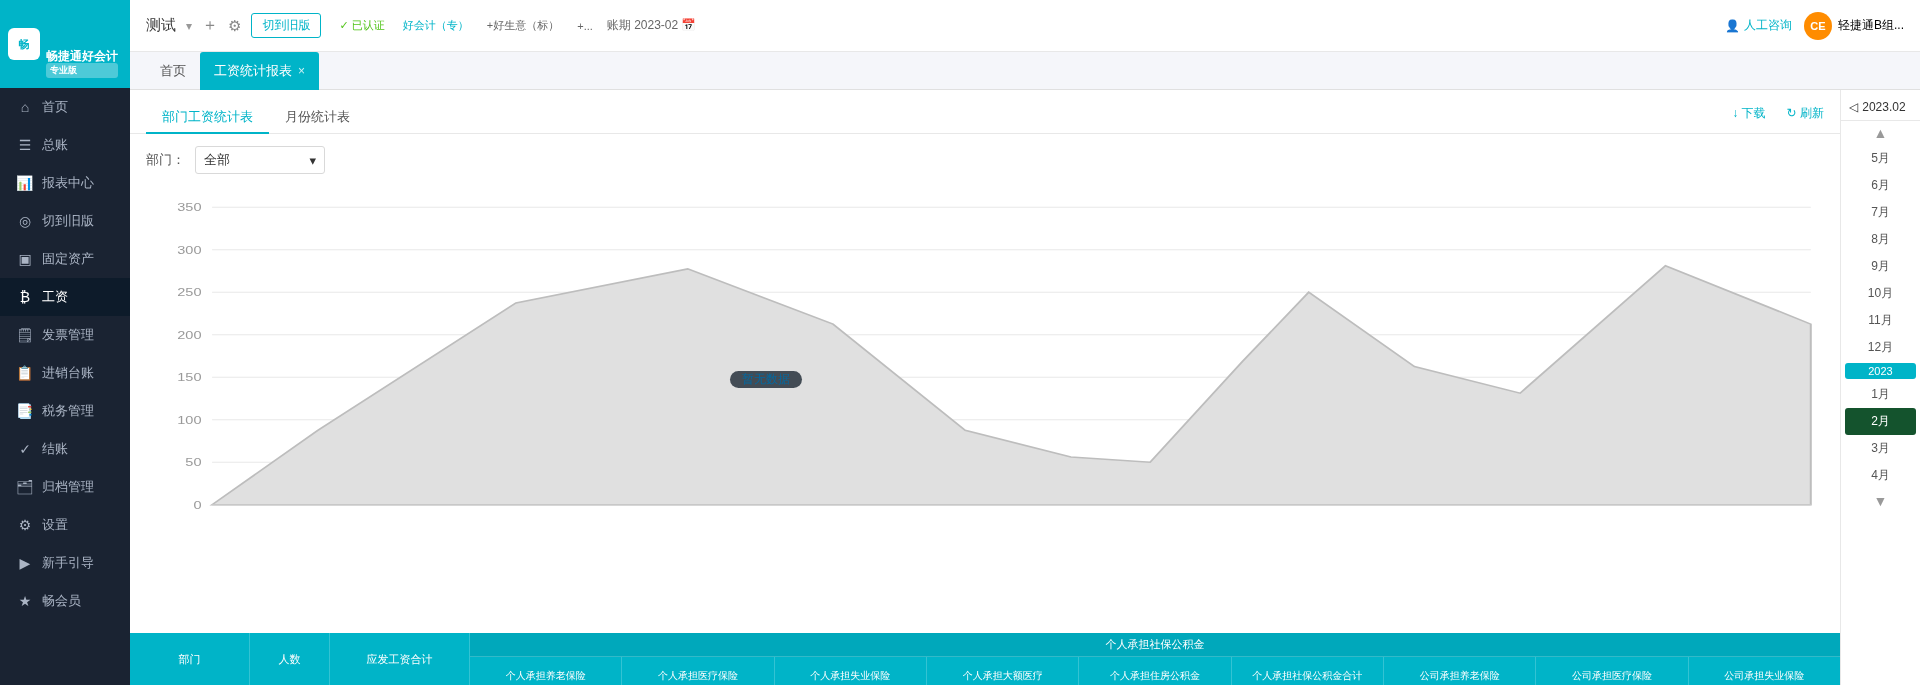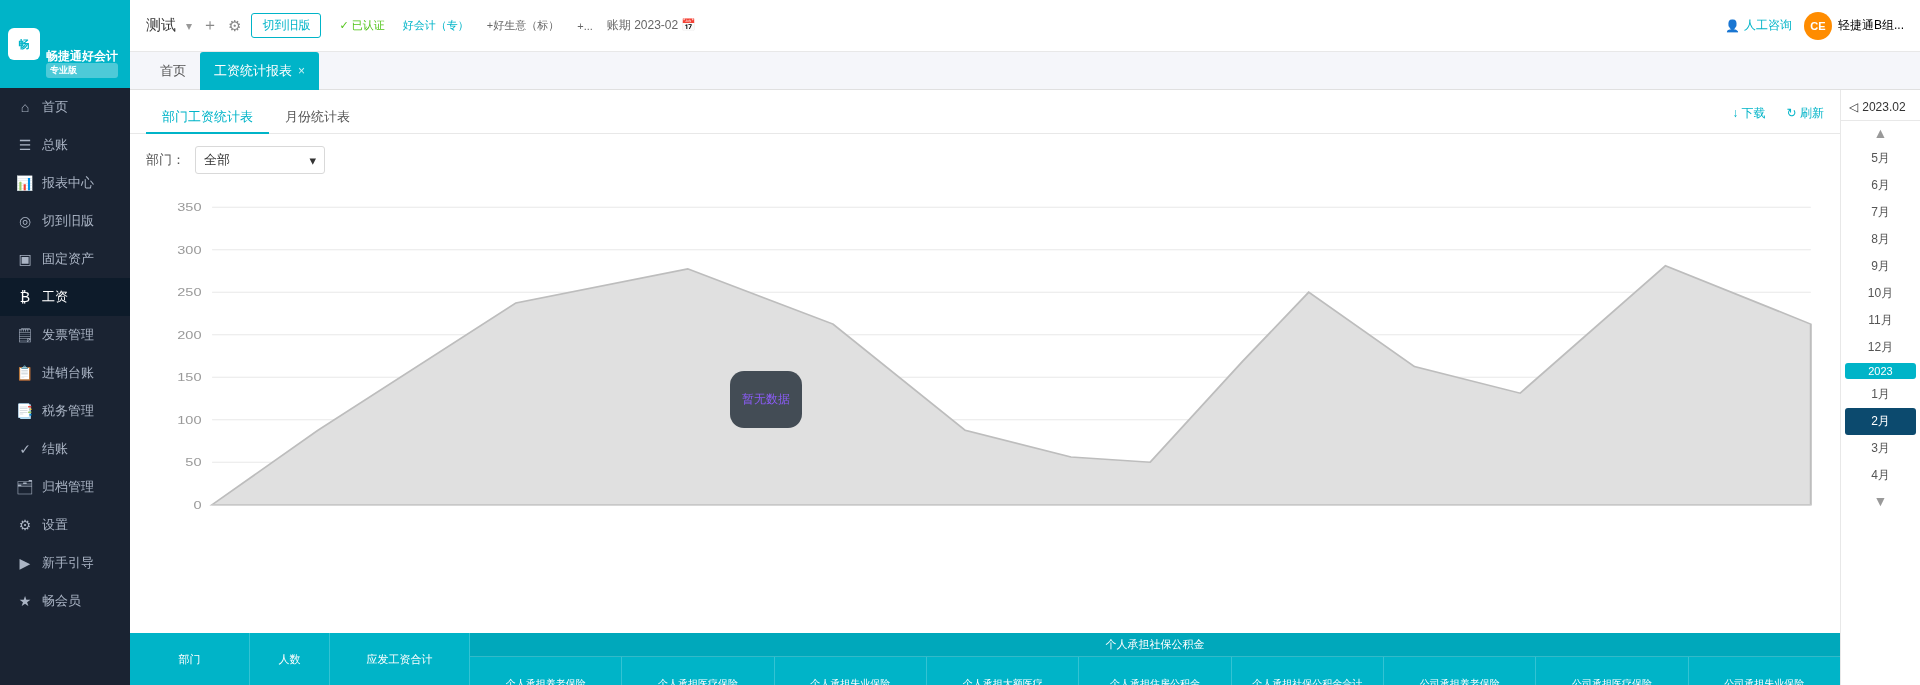--- a/index.html
+++ b/index.html
@@ -214,21 +214,21 @@
       margin-top: auto;
     }
     .th-cell {
       display: flex;
       align-items: center;
       justify-content: center;
       color: white;
       font-size: 11px;
       border-right: 1px solid rgba(255,255,255,0.2);
       text-align: center;
-      padding: 20px 2px;
+      padding: 12px 2px;
       flex: 1;
     }
     .th-cell.wide { flex: 2; }
     .th-group {
       display: flex;
       flex-direction: column;
       flex: 5;
       justify-content: space-between;
     }
     .th-group-header {
@@ -274,41 +274,41 @@
       font-size: 14px;
     }
     .rp-month-item {
       padding: 5px 8px;
       font-size: 12px;
       color: #555;
       cursor: pointer;
       text-align: center;
     }
     .rp-month-item.active {
-      background: #0c4a6e;
+      background: #14532d;
       color: white;
       border-radius: 3px;
       margin: 0 4px;
     }
     .rp-year-badge {
       background: #00b4c8;
       color: white;
       font-size: 11px;
       padding: 2px 8px;
       text-align: center;
       margin: 2px 4px;
       border-radius: 3px;
     }
 
     
     .chart-tooltip {
       position: absolute;
       background: rgba(50,60,70,0.9);
-      color: #8b5cf6;
-      padding: 20px 12px;
+      color: #0369a1;
+      padding: 0 12px;
       border-radius: 14px;
       font-size: 12px;
       pointer-events: none;
       text-align: right;
     }
   </style>
 </head>
 <body>
 
 <div class="sidebar">

